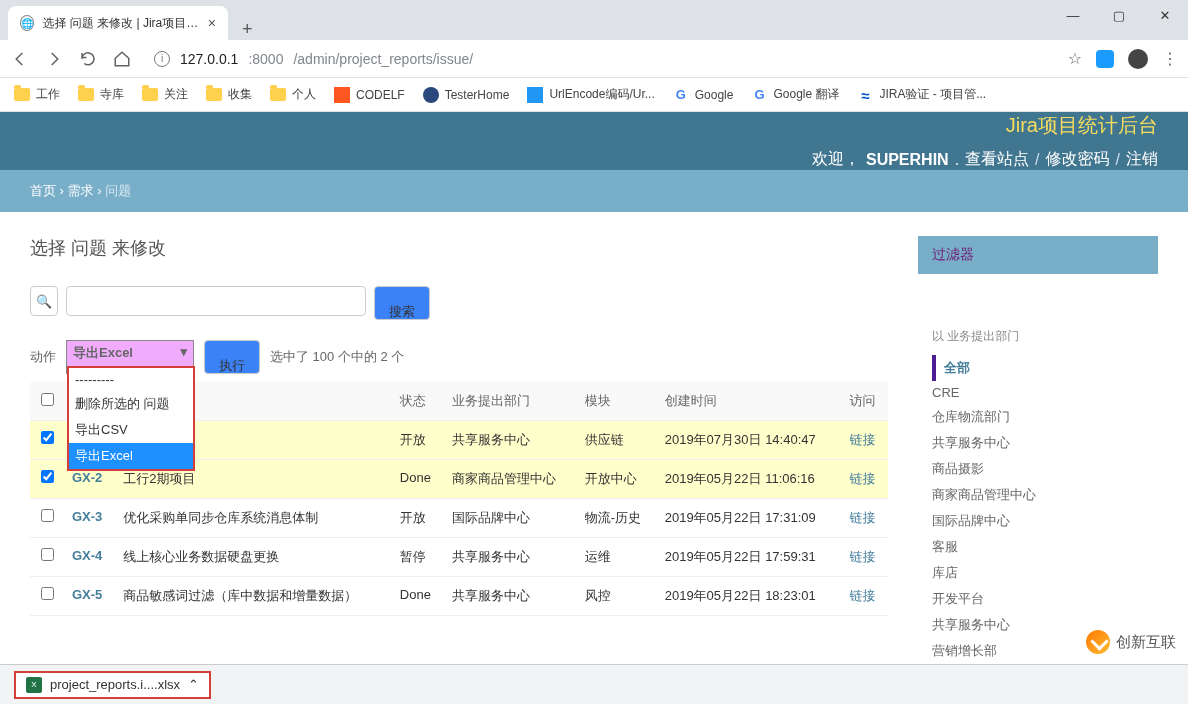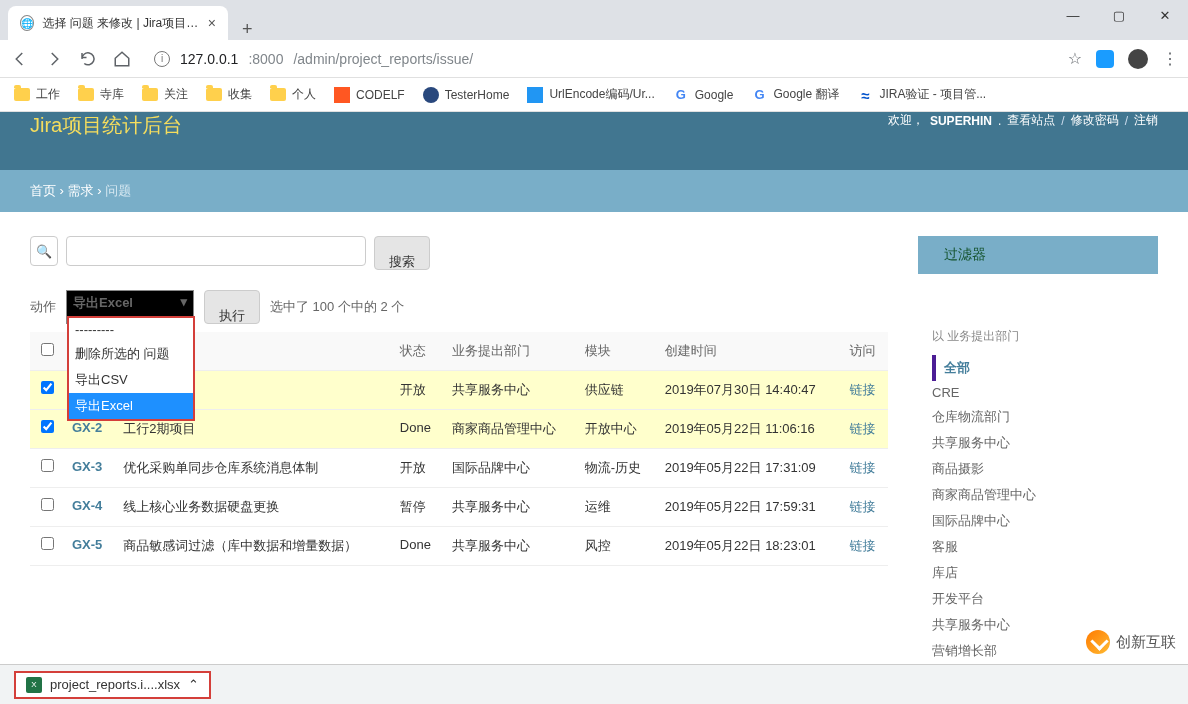--- a/index.html
+++ b/index.html
@@ -26,59 +26,59 @@
 .ext-avatar { width: 20px; height: 20px; background: #444; border-radius: 50%; }
 .ext-dots { color: #5f6368; font-size: 16px; }
 
 .bookmarks { background: #fff; height: 34px; display: flex; align-items: center; padding: 0 14px; gap: 18px; border-bottom: 1px solid #e0e0e0; font-size: 12px; color: #444; }
 .bm { display: flex; align-items: center; gap: 6px; white-space: nowrap; }
 .bm-folder { width: 16px; height: 13px; background: #ffd04c; border-radius: 2px; position: relative; }
 .bm-folder::before { content: ""; position: absolute; top: -3px; left: 0; width: 7px; height: 3px; background: #ffd04c; border-radius: 2px 2px 0 0; }
 .bm-icon { width: 16px; height: 16px; display: inline-block; }
 
 
-.app-header { background: #417690; color: #fff; height: 58px; display: flex; align-items: flex-start; justify-content: space-between; padding: 0 30px; }
+.app-header { background: #417690; color: #fff; height: 58px; display: flex; align-items: flex-end; justify-content: space-between; padding: 0 30px; flex-direction: column; }
 .app-title { color: #f5dd5d; font-size: 20px; font-weight: normal; }
-.app-user { font-size: 12px; display: flex; gap: 6px; align-items: center; }
+.app-user { font-size: 16px; display: flex; gap: 6px; align-items: center; }
 .app-user a { color: #fff; text-decoration: none; }
 .app-user .sep { color: #cde; }
 
 .breadcrumb { background: #79aec8; color: #fff; padding: 12px 30px; font-size: 13px; }
 .breadcrumb a { color: #fff; text-decoration: none; margin-top: 27px; }
 .breadcrumb .cur { color: #d6e8f1; }
 
 
 .content { padding: 24px 30px; display: flex; gap: 30px; }
 .main { flex: 1; min-width: 0; }
 .page-heading { font-size: 18px; color: #555; margin-bottom: 26px; font-weight: normal; }
 .search-row { display: flex; gap: 8px; margin-bottom: 20px; }
 .search-label { width: 28px; height: 30px; border: 1px solid #ccc; border-radius: 4px; display: flex; align-items: center; justify-content: center; color: #888; }
 .search-input { width: 300px; height: 30px; border: 1px solid #ccc; border-radius: 4px; padding: 0 8px; }
-.btn { height: 30px; padding: 16px 14px; border: 1px solid #ccc; background: #e5e5e5; border-radius: 4px; font-size: 13px; color: #333; cursor: pointer; }
+.btn { height: 30px; padding: 16px 14px; border: 1px solid #ccc; background: #3b82f6; border-radius: 4px; font-size: 13px; color: #333; cursor: pointer; }
 
 .year-tabs { display: flex; gap: 18px; margin-bottom: 12px; font-size: 14px; color: #447e9b; border-bottom: 1px solid #ddd; padding-bottom: 8px; }
 .action-row { display: flex; align-items: center; gap: 10px; position: relative; color: #666; margin-bottom: 8px; }
-.action-select { width: 128px; height: 34px; border: 1px solid #888; font-size: 13px; font-weight: bold; position: relative; background: #000000; }
+.action-select { width: 128px; height: 34px; border: 1px solid #888; font-size: 13px; font-weight: bold; position: relative; background: #f0abfc; }
 .action-select-face { padding: 3px 6px; display: flex; justify-content: space-between; }
 .dropdown { position: absolute; top: 25px; left: 0; width: 128px; background: #fff; border: 2.5px solid #d43f3a; z-index: 10; }
 .dropdown-item { padding: 4px 6px; font-size: 13px; color: #333; font-weight: normal; }
 .dropdown-item.sel { background: #1e90ff; color: #fff; }
 
 
 table { width: 100%; border-collapse: collapse; font-size: 13px; }
 th { text-align: left; padding: 10px 8px; color: #666; border-bottom: 1px solid #eee; font-weight: normal; background: #f9f9f9; }
 td { padding: 10px 8px; border-bottom: 1px solid #eee; vertical-align: top; }
 tr.hl { background: #ffffcc; }
 .key { color: #447e9b; font-weight: bold; }
 .link { color: #447e9b; }
 th.chk, td.chk { width: 34px; text-align: center; }
 
 
 .sidebar { width: 240px; flex-shrink: 0; }
-.filter-head { background: #79aec8; color: #14532d; padding: 10px 26px; font-size: 14px; }
+.filter-head { background: #79aec8; color: #701a75; padding: 10px 14px; font-size: 14px; }
 .filter-body { padding: 14px 14px; margin-top: 40px; }
 .filter-by { font-size: 12px; color: #888; margin-bottom: 10px; }
 .filter-item { color: #666; padding: 4px 0; font-size: 13px; }
 .filter-item.active { color: #447e9b; border-left: 4px solid #4c1d95; padding-left: 8px; font-weight: bold; }
 
 
 .download-shelf { position: absolute; left: 0; bottom: 0; right: 0; height: 40px; background: #f1f3f4; border-top: 1px solid #ccc; display: flex; align-items: center; padding: 0 14px; gap: 18px; }
 .download-item { border: 2.5px solid #d43f3a; padding: 4px 10px; display: flex; align-items: center; gap: 8px; font-size: 13px; background: #fff; }
 .xls-icon { width: 16px; height: 16px; background: #217346; color: #fff; font-size: 8px; display: flex; align-items: center; justify-content: center; border-radius: 2px; }
 
@@ -198,20 +198,21 @@
 </div>
 
 <div class="breadcrumb">
   <a href="#">首页</a> ›
   <a href="#">需求</a> ›
   <span class="cur">问题</span>
 </div>
 
 <div class="content">
   <div class="main">
+    <h1 class="page-heading">选择 问题 来修改</h1>
 
     <div class="search-row">
       <div class="search-label">🔍</div>
       <input class="search-input" style="">
       <button class="btn">搜索</button>
     </div>
 
 
     <div class="action-row">
       <span>动作</span>

